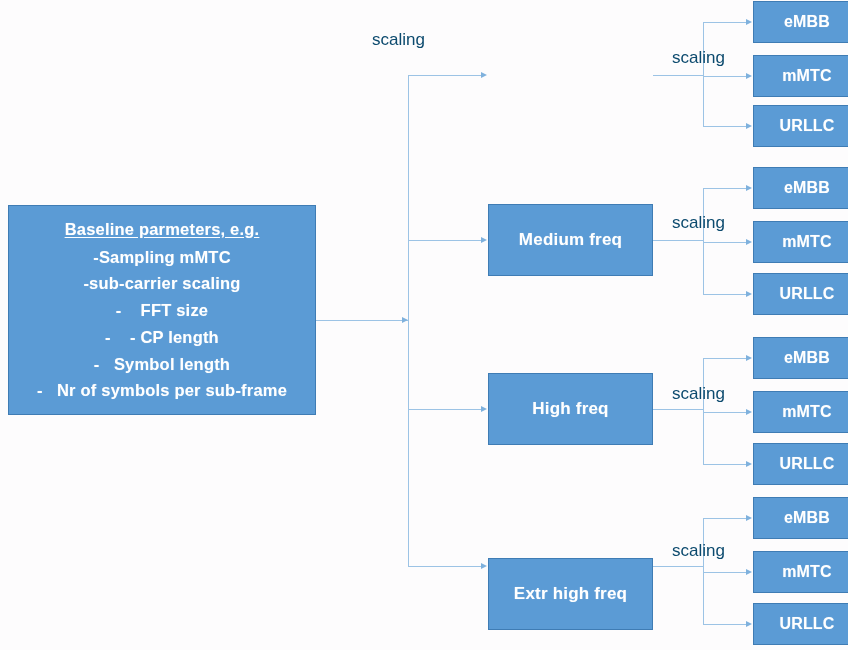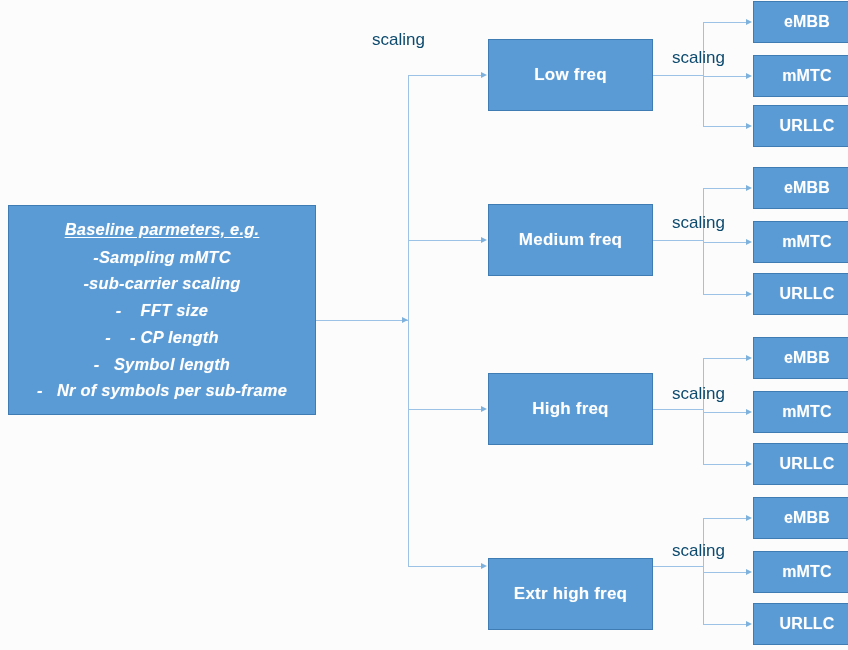--- a/index.html
+++ b/index.html
@@ -37,21 +37,20 @@
     left: 8px;
     top: 205px;
     width: 308px;
     height: 210px;
     flex-direction: column;
     justify-content: center;
     padding: 6px 16px;
     font-size: 16.5px;
     line-height: 1.62;
     font-weight: bold;
-    font-style: italic;
   }
   .node--baseline .bl-title {
     text-decoration: underline;
     text-underline-offset: 2px;
     margin-bottom: 1px;
   }
   .node--baseline .bl-line { white-space: pre; }
 
   
   .node--freq {
@@ -177,21 +176,20 @@
   <div class="node node--baseline">
     <div class="bl-title">Baseline parmeters, e.g.</div>
     <div class="bl-line">-Sampling mMTC</div>
     <div class="bl-line">-sub-carrier scaling</div>
     <div class="bl-line">-    FFT size</div>
     <div class="bl-line">-    - CP length</div>
     <div class="bl-line">-   Symbol length</div>
     <div class="bl-line">-   Nr of symbols per sub-frame</div>
   </div>
 
-  <div class="node node--freq" style="top:39px;">Low freq</div>
   <div class="node node--freq" style="top:204px;">Medium freq</div>
   <div class="node node--freq" style="top:373px;">High freq</div>
   <div class="node node--freq" style="top:558px;">Extr high freq</div>
 
   <div class="node node--svc" style="top:1px;">eMBB</div>
   <div class="node node--svc" style="top:55px;">mMTC</div>
   <div class="node node--svc" style="top:105px;">URLLC</div>
 
   <div class="node node--svc" style="top:167px;">eMBB</div>
   <div class="node node--svc" style="top:221px;">mMTC</div>

